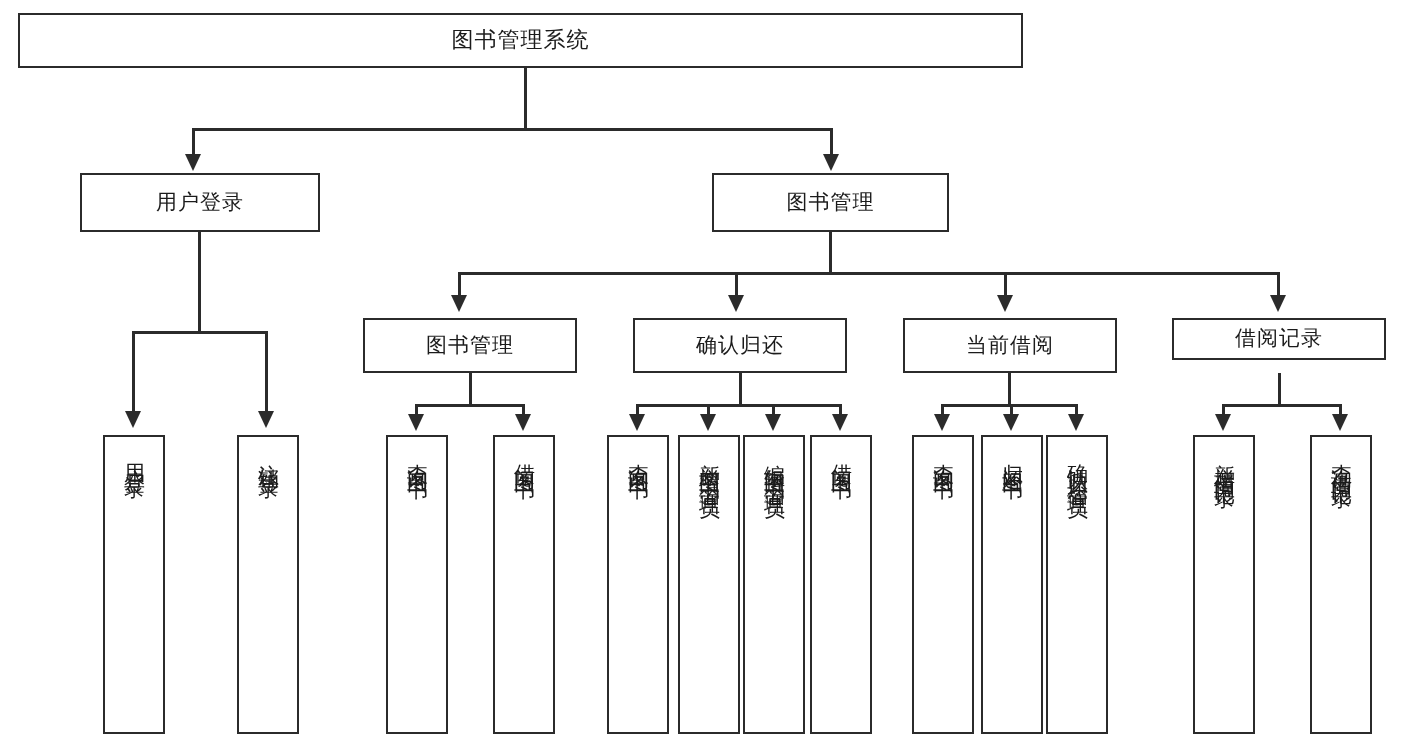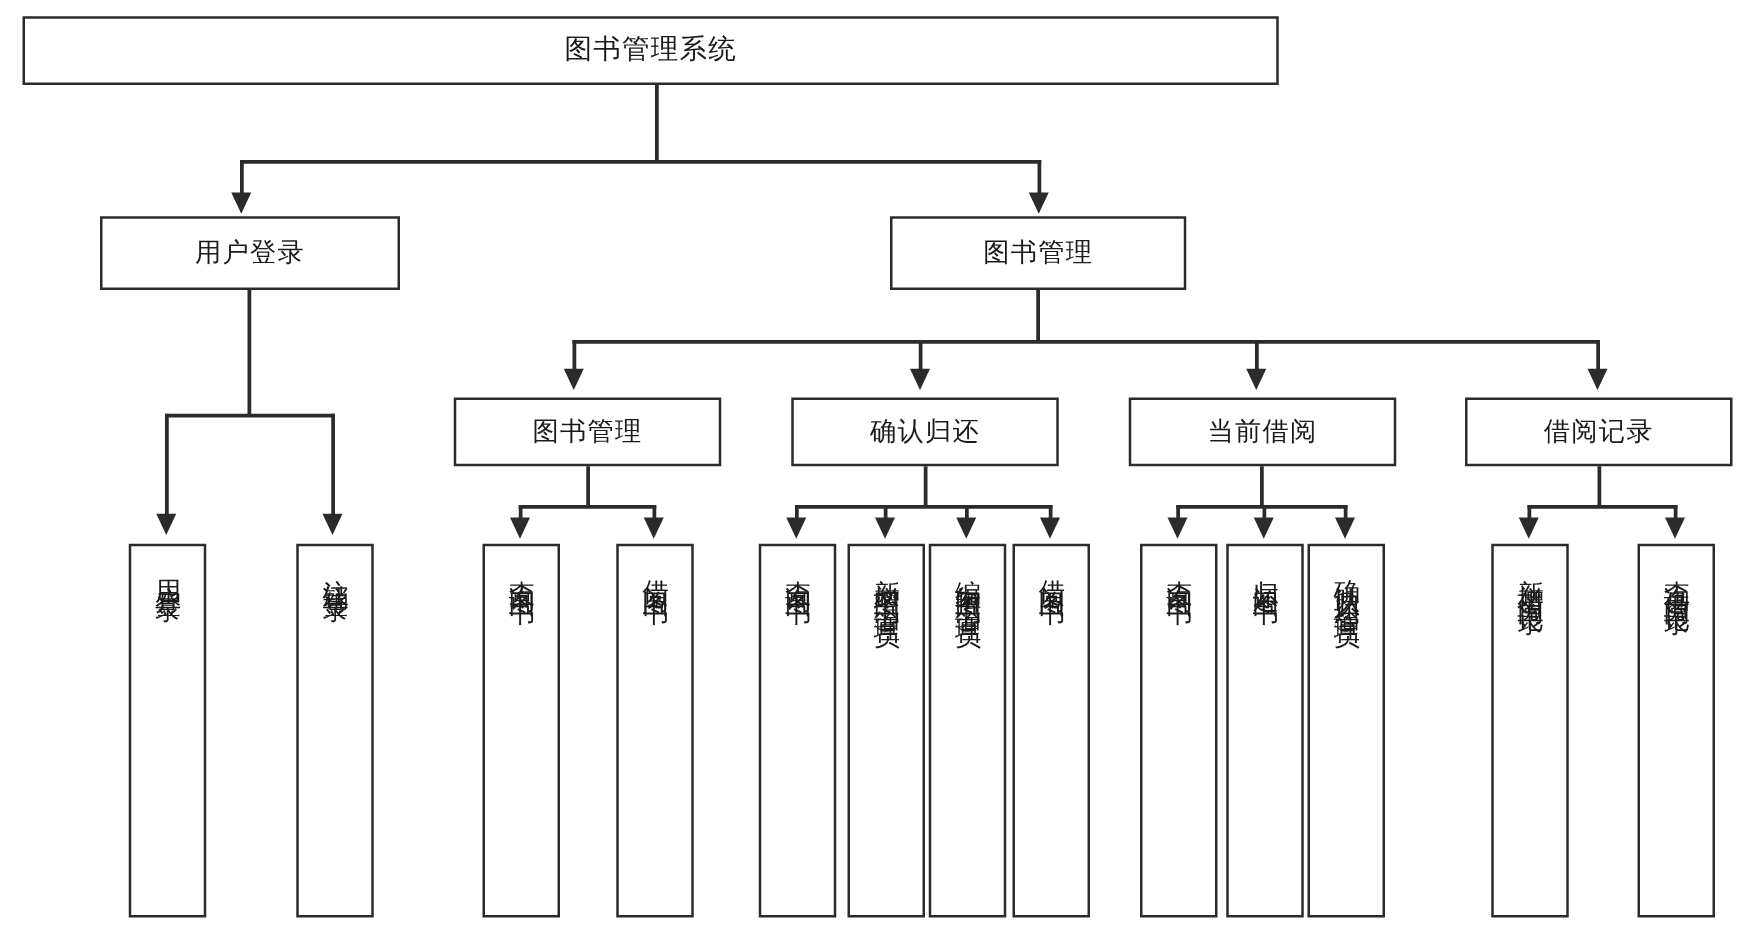--- a/index.html
+++ b/index.html
@@ -119,21 +119,21 @@
 
   <div class="node h" style="left:363px;top:318px;width:214px;height:55px;">
     <span>图书管理</span>
   </div>
   <div class="node h" style="left:633px;top:318px;width:214px;height:55px;">
     <span>确认归还</span>
   </div>
   <div class="node h" style="left:903px;top:318px;width:214px;height:55px;">
     <span>当前借阅</span>
   </div>
-  <div class="node h" style="left:1172px;top:318px;width:214px;height:55px;">
+  <div class="node h" style="left:1172px;top:318px;width:214px;height:42px;">
     <span>借阅记录</span>
   </div>
 
   <div class="vline" style="left:469px;top:373px;width:3px;height:33px;"></div>
   <div class="hline" style="left:415px;top:404px;width:110px;height:3px;"></div>
   <div class="vline" style="left:415px;top:404px;width:3px;height:12px;"></div>
   <div class="arrow" style="left:408px;top:414px;"></div>
   <div class="vline" style="left:522px;top:404px;width:3px;height:12px;"></div>
   <div class="arrow" style="left:515px;top:414px;"></div>
 

